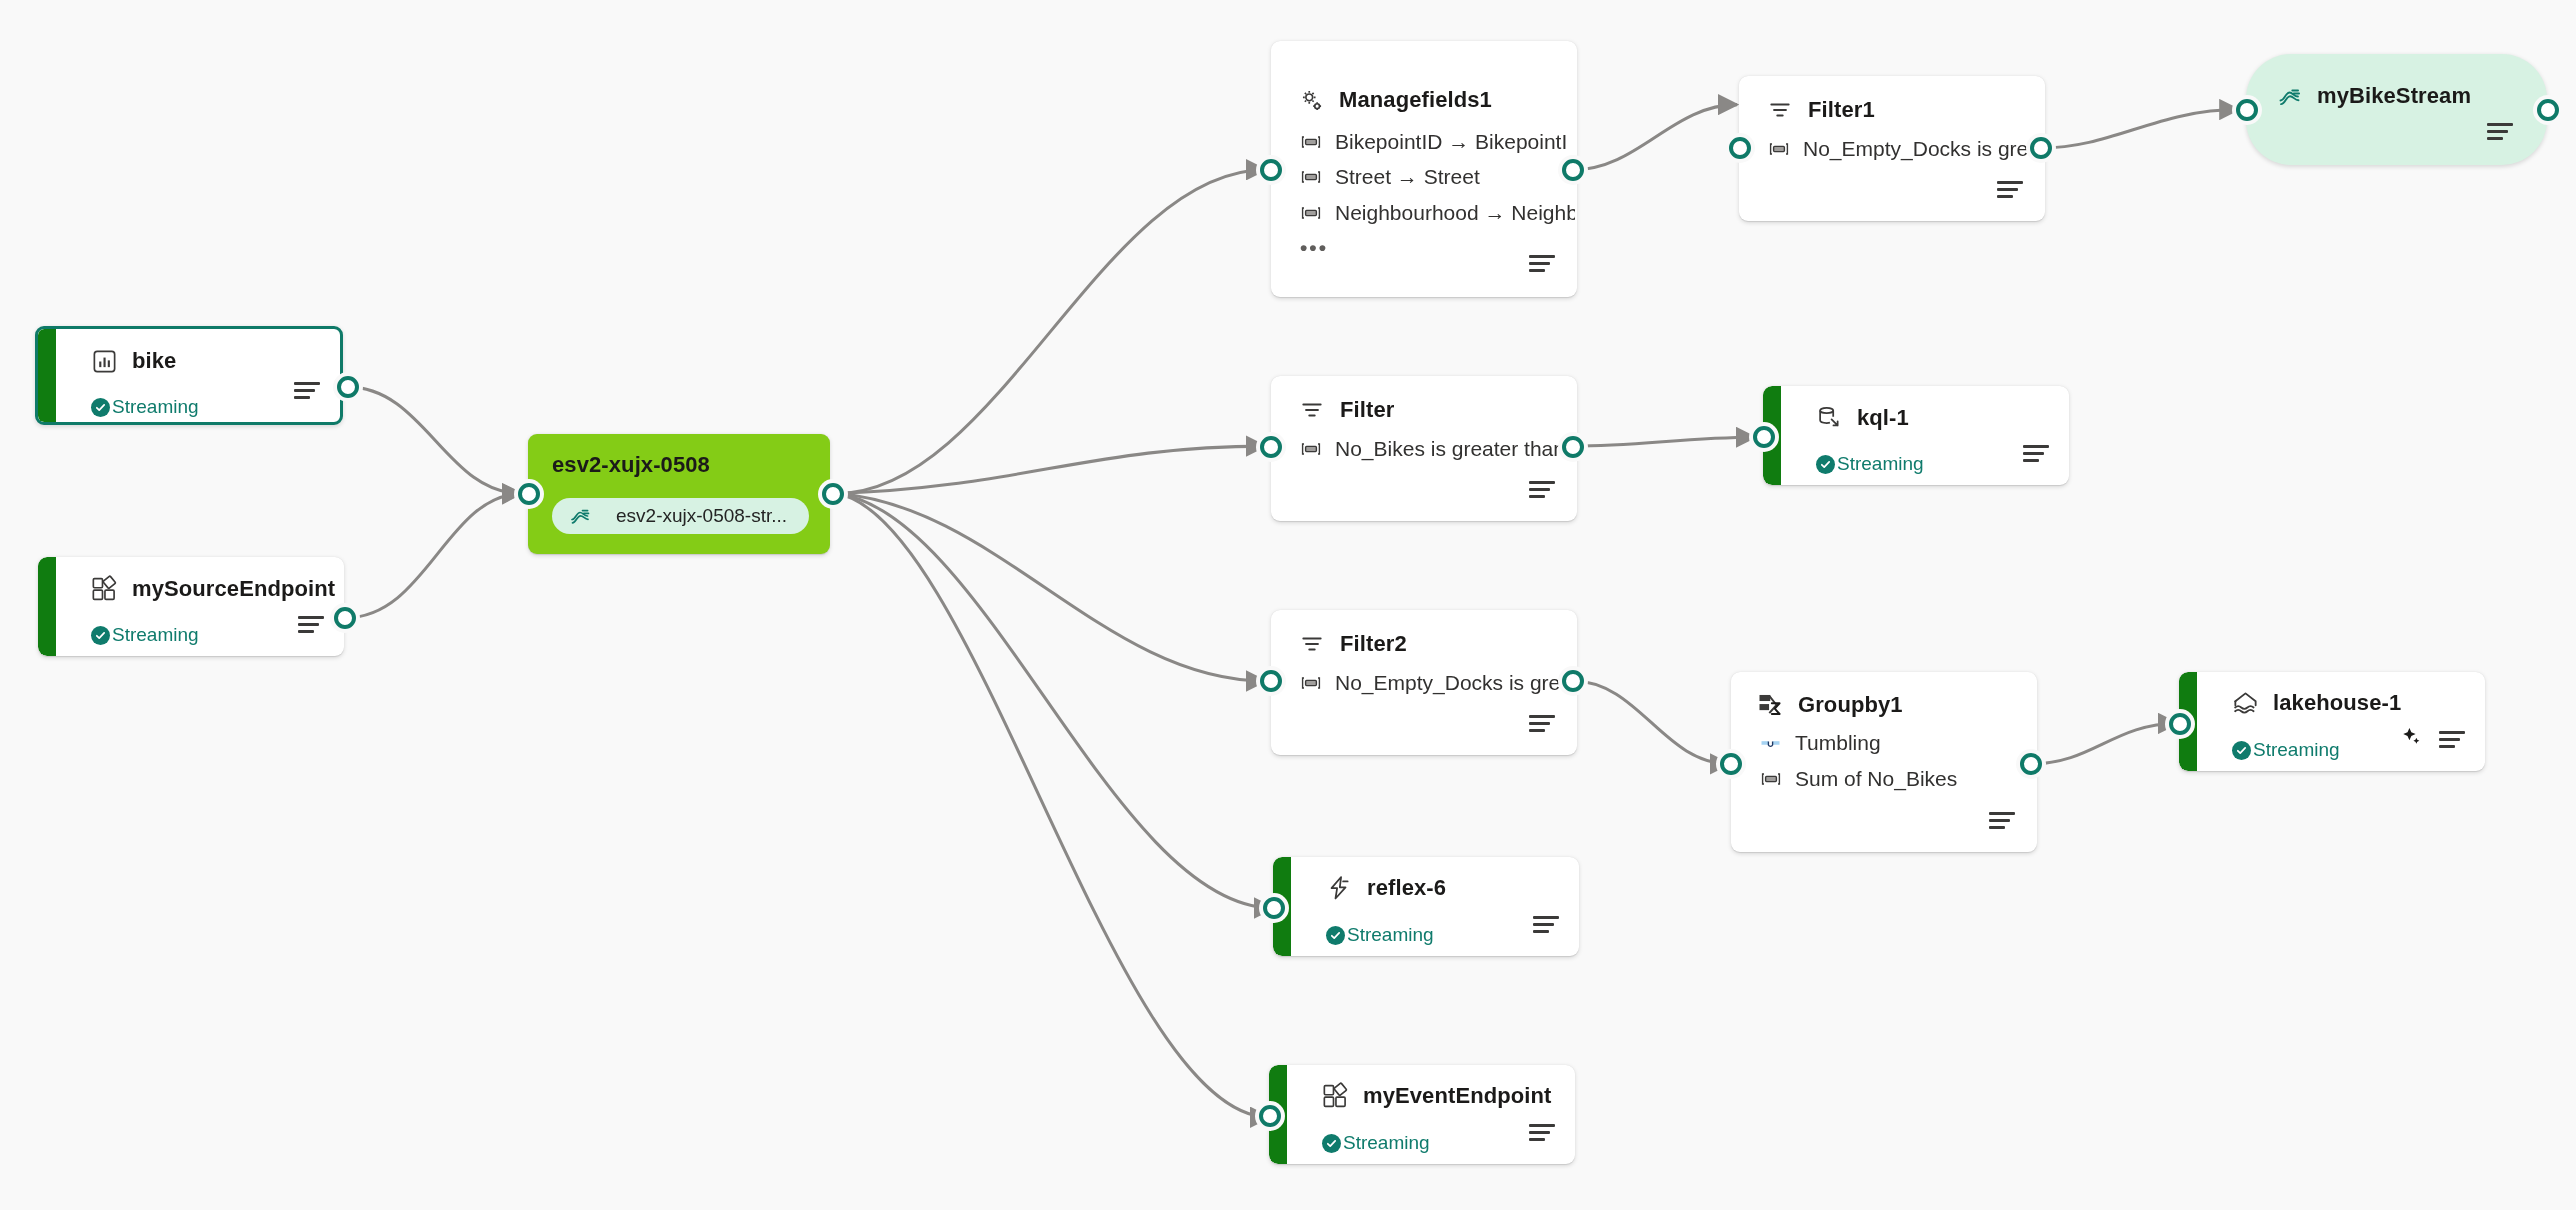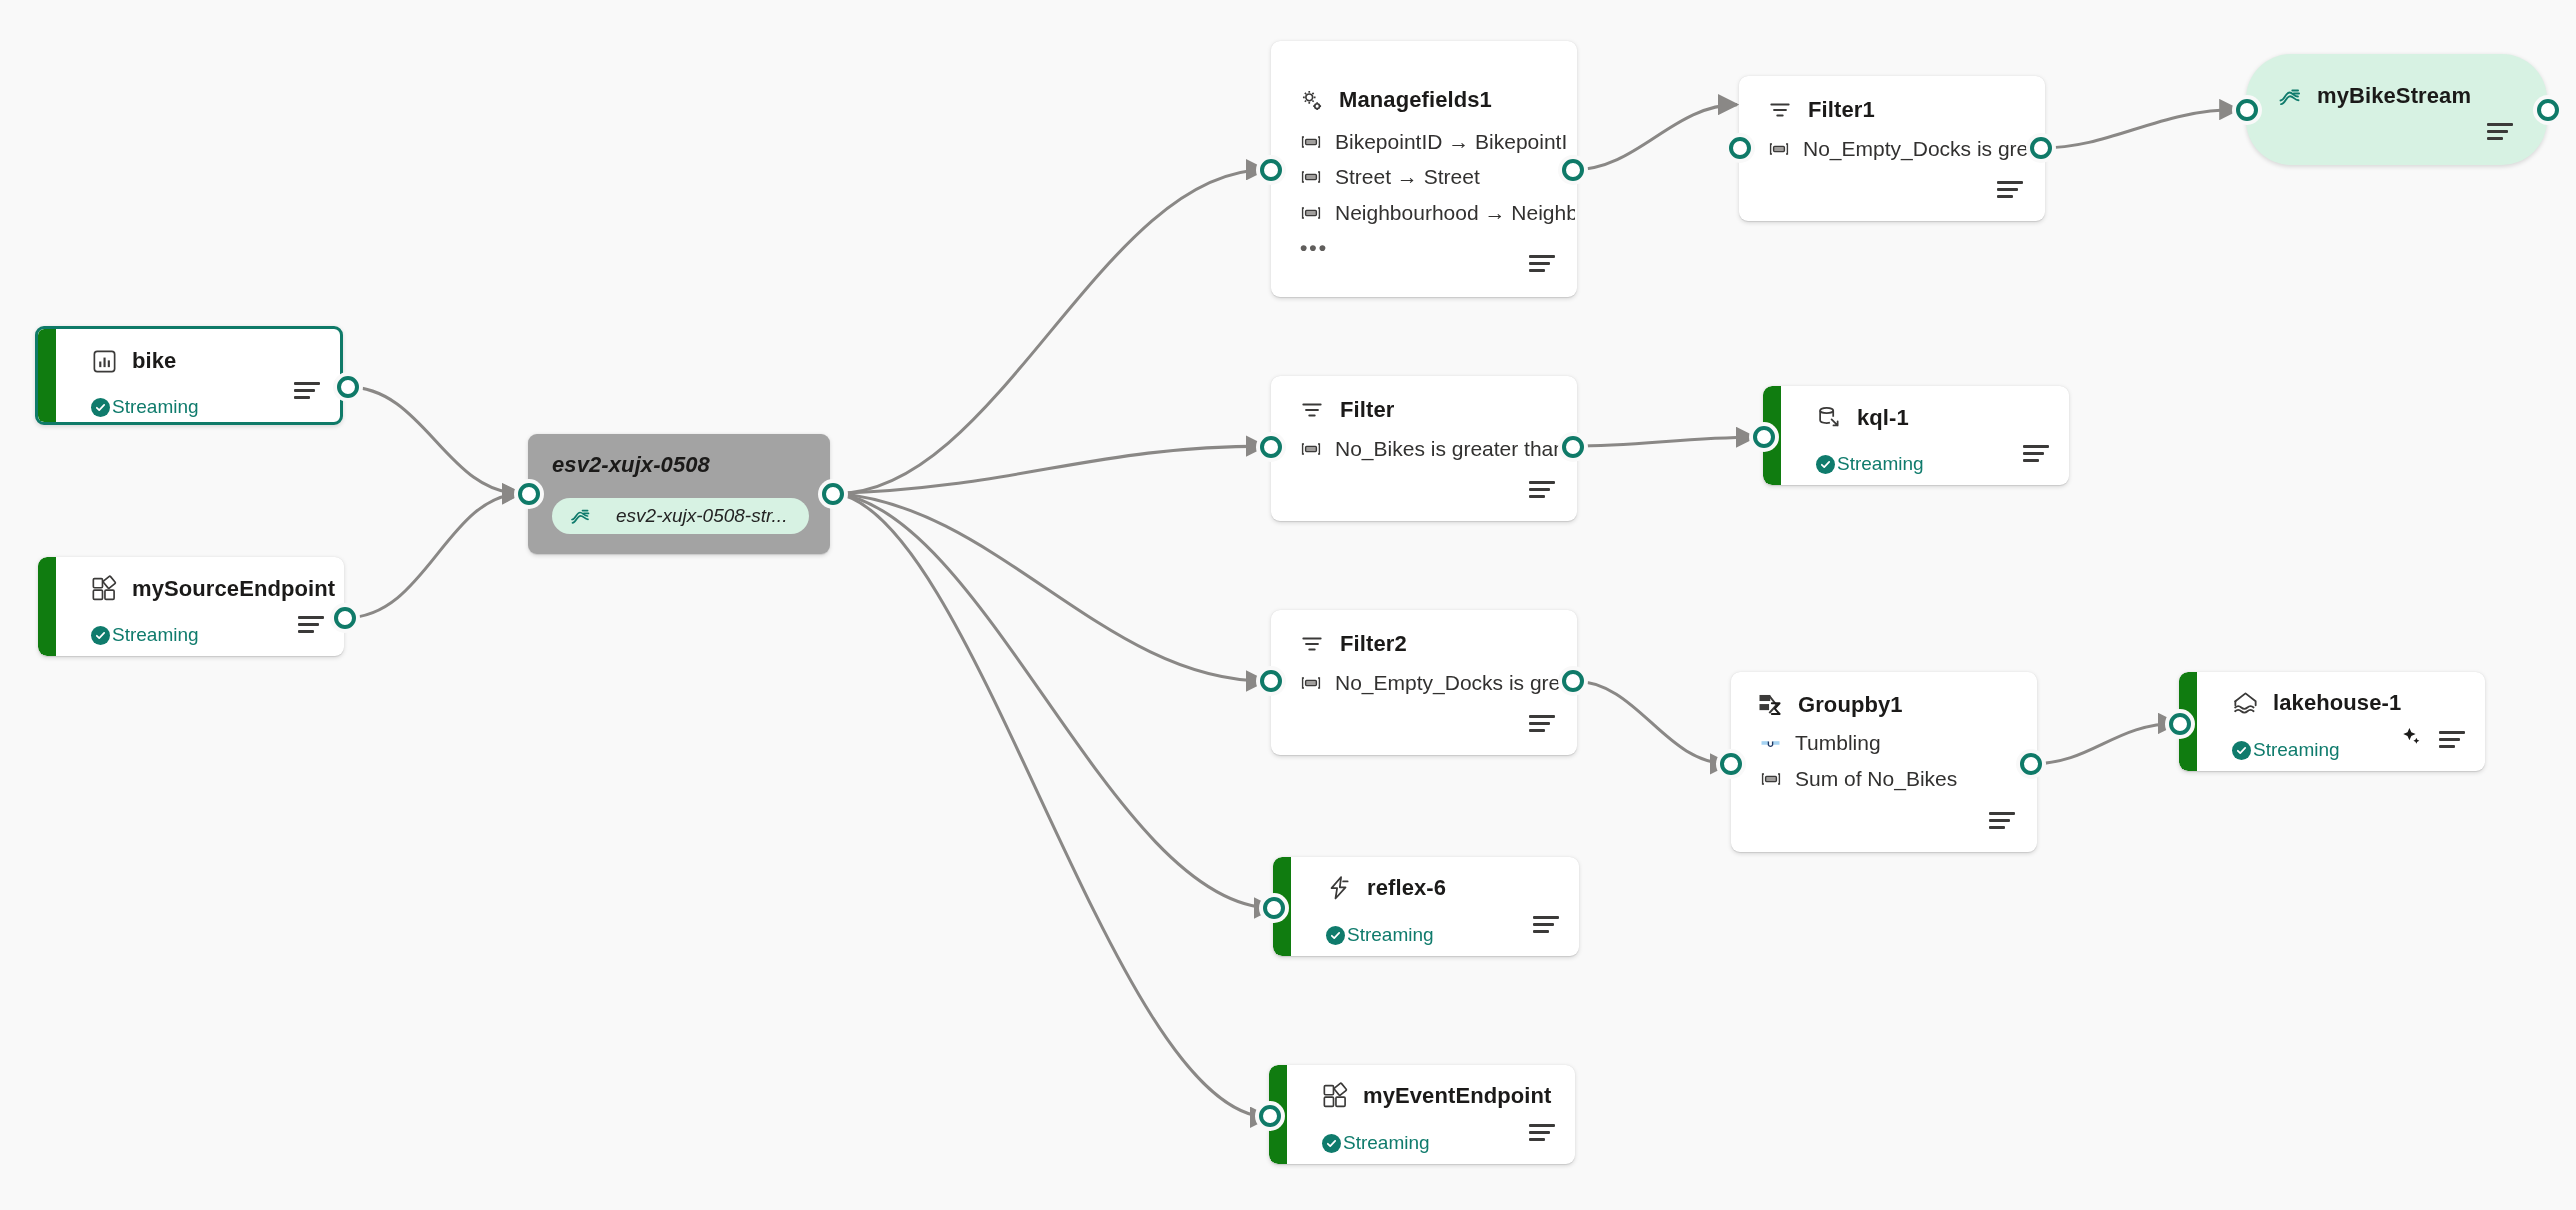--- a/index.html
+++ b/index.html
@@ -152,23 +152,22 @@
     border-radius: 50%;
     background: #ffffff;
     border: 4px solid #0f7a68;
     box-sizing: border-box;
     box-shadow: 0 0 0 4px #f9f9f9;
     z-index: 6;
   }
 
   
   .stream-node {
-    background: #a3a3a3;
+    background: #84cc16;
     border-radius: 9px;
-    font-style: italic;
   }
   .stream-pill {
     display: inline-flex;
     align-items: center;
     gap: 24px;
     background: #d7f2e3;
     border-radius: 24px;
     height: 36px;
     padding: 0 22px 0 16px;
     box-sizing: border-box;

